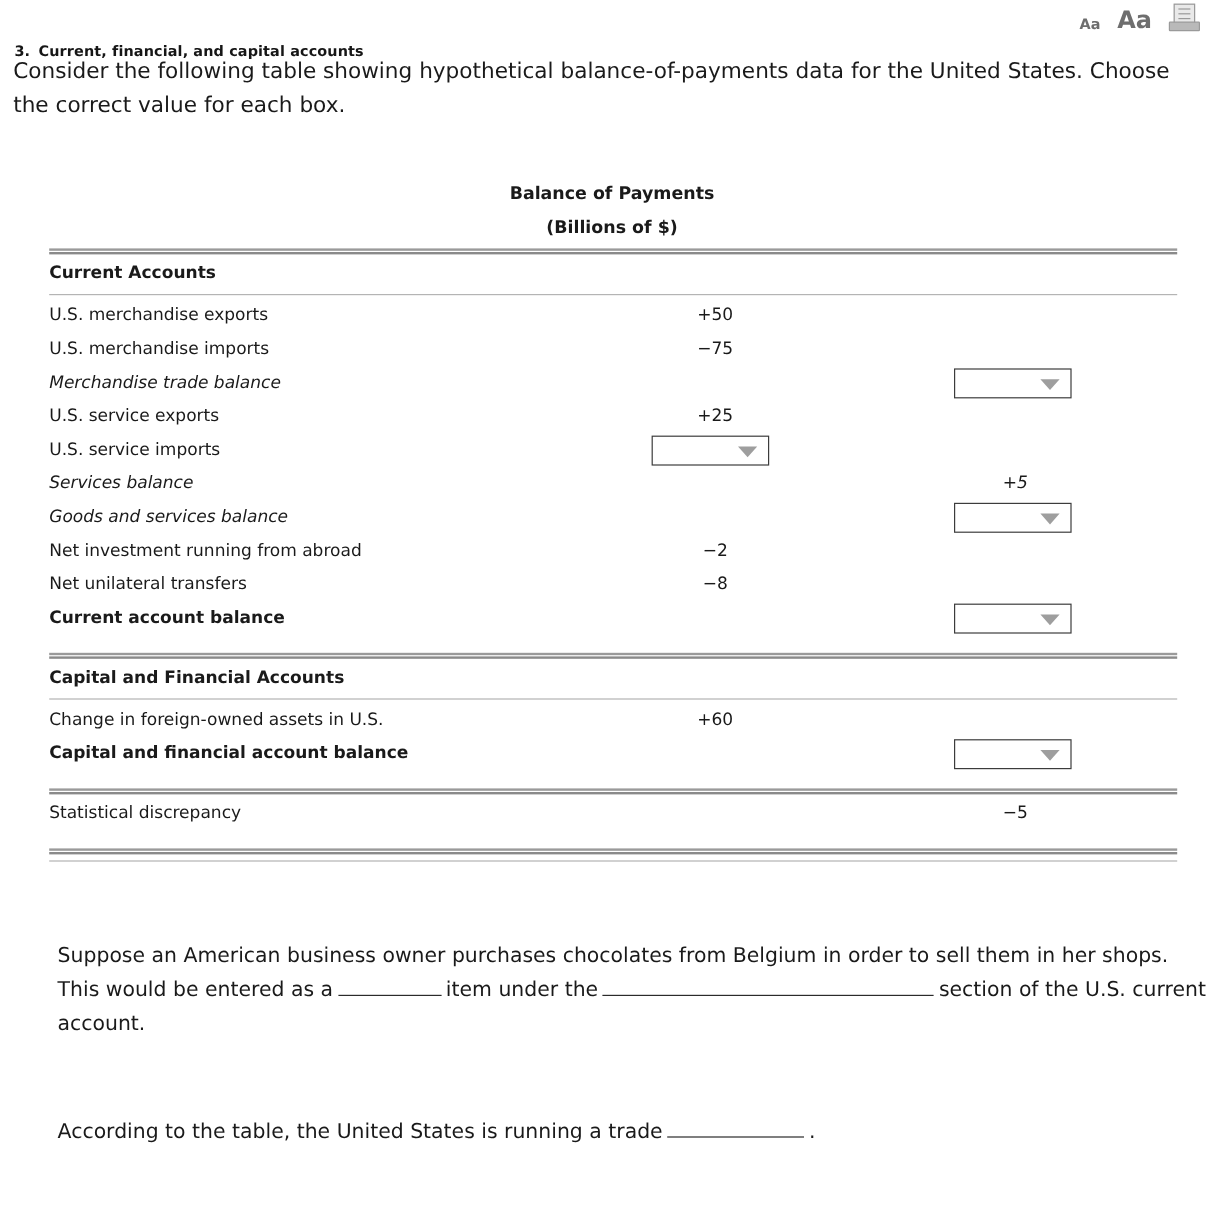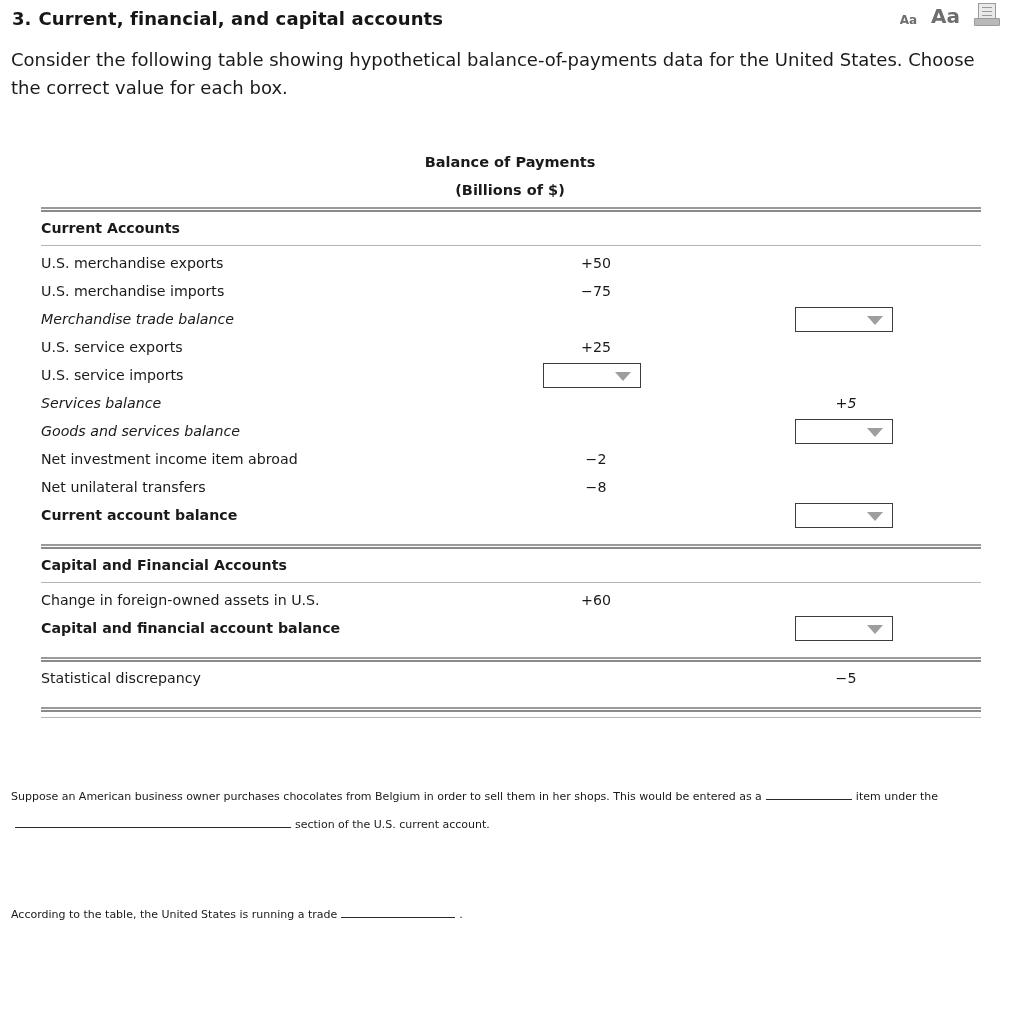--- a/index.html
+++ b/index.html
@@ -17,25 +17,26 @@
     overflow: hidden;
   }
 
   
   .q-header {
     position: relative;
     padding: 8px 12px 0 12px;
     height: 34px;
   }
   .q-title {
-    font-size: 18px;
+    font-size: 12px;
     font-weight: bold;
     color: #161616;
     letter-spacing: 0.1px;
     display: inline-block;
+    margin-top: 28px;
   }
   .q-num { display: inline-block; margin-right: 7px; }
   .tools {
     position: absolute;
     right: 24px;
     top: 2px;
     display: flex;
     align-items: center;
     gap: 14px;
   }
@@ -167,24 +168,25 @@
     width: 0; height: 0;
     border-left: 8px solid transparent;
     border-right: 8px solid transparent;
     border-top: 9px solid #9e9e9e;
   }
   td.val1 .dd-wrap { display: inline-block; transform: translateX(-4px); }
   td.val2 .dd-wrap { display: inline-block; transform: translateX(-2px); }
 
   
   .para {
-    font-size: 11px;
+    font-size: 17px;
     line-height: 28px;
     padding: 0 12px 0 11px;
     max-width: 1010px;
+    margin-left: 37px;
   }
   .para-1 { margin-top: 62px; }
   .para-2 { margin-top: 62px; }
   .blank {
     display: inline-block;
     border-bottom: 1px solid #2b2b2b;
     vertical-align: baseline;
     margin: 0 4px;
     height: 15px;
   }
@@ -280,21 +282,21 @@
         <td class="val2 italic">+5</td>
       </tr>
       <tr>
         <td class="label italic">Goods and services balance</td>
         <td class="val1"></td>
         <td class="val2">
           <span class="dd-wrap"><span class="dd"><span class="arrow"></span></span></span>
         </td>
       </tr>
       <tr>
-        <td class="label">Net investment income item abroad</td>
+        <td class="label">Net investment running from abroad</td>
         <td class="val1">−2</td>
         <td class="val2"></td>
       </tr>
       <tr>
         <td class="label">Net unilateral transfers</td>
         <td class="val1">−8</td>
         <td class="val2"></td>
       </tr>
       <tr>
         <td class="label bold">Current account balance</td>

